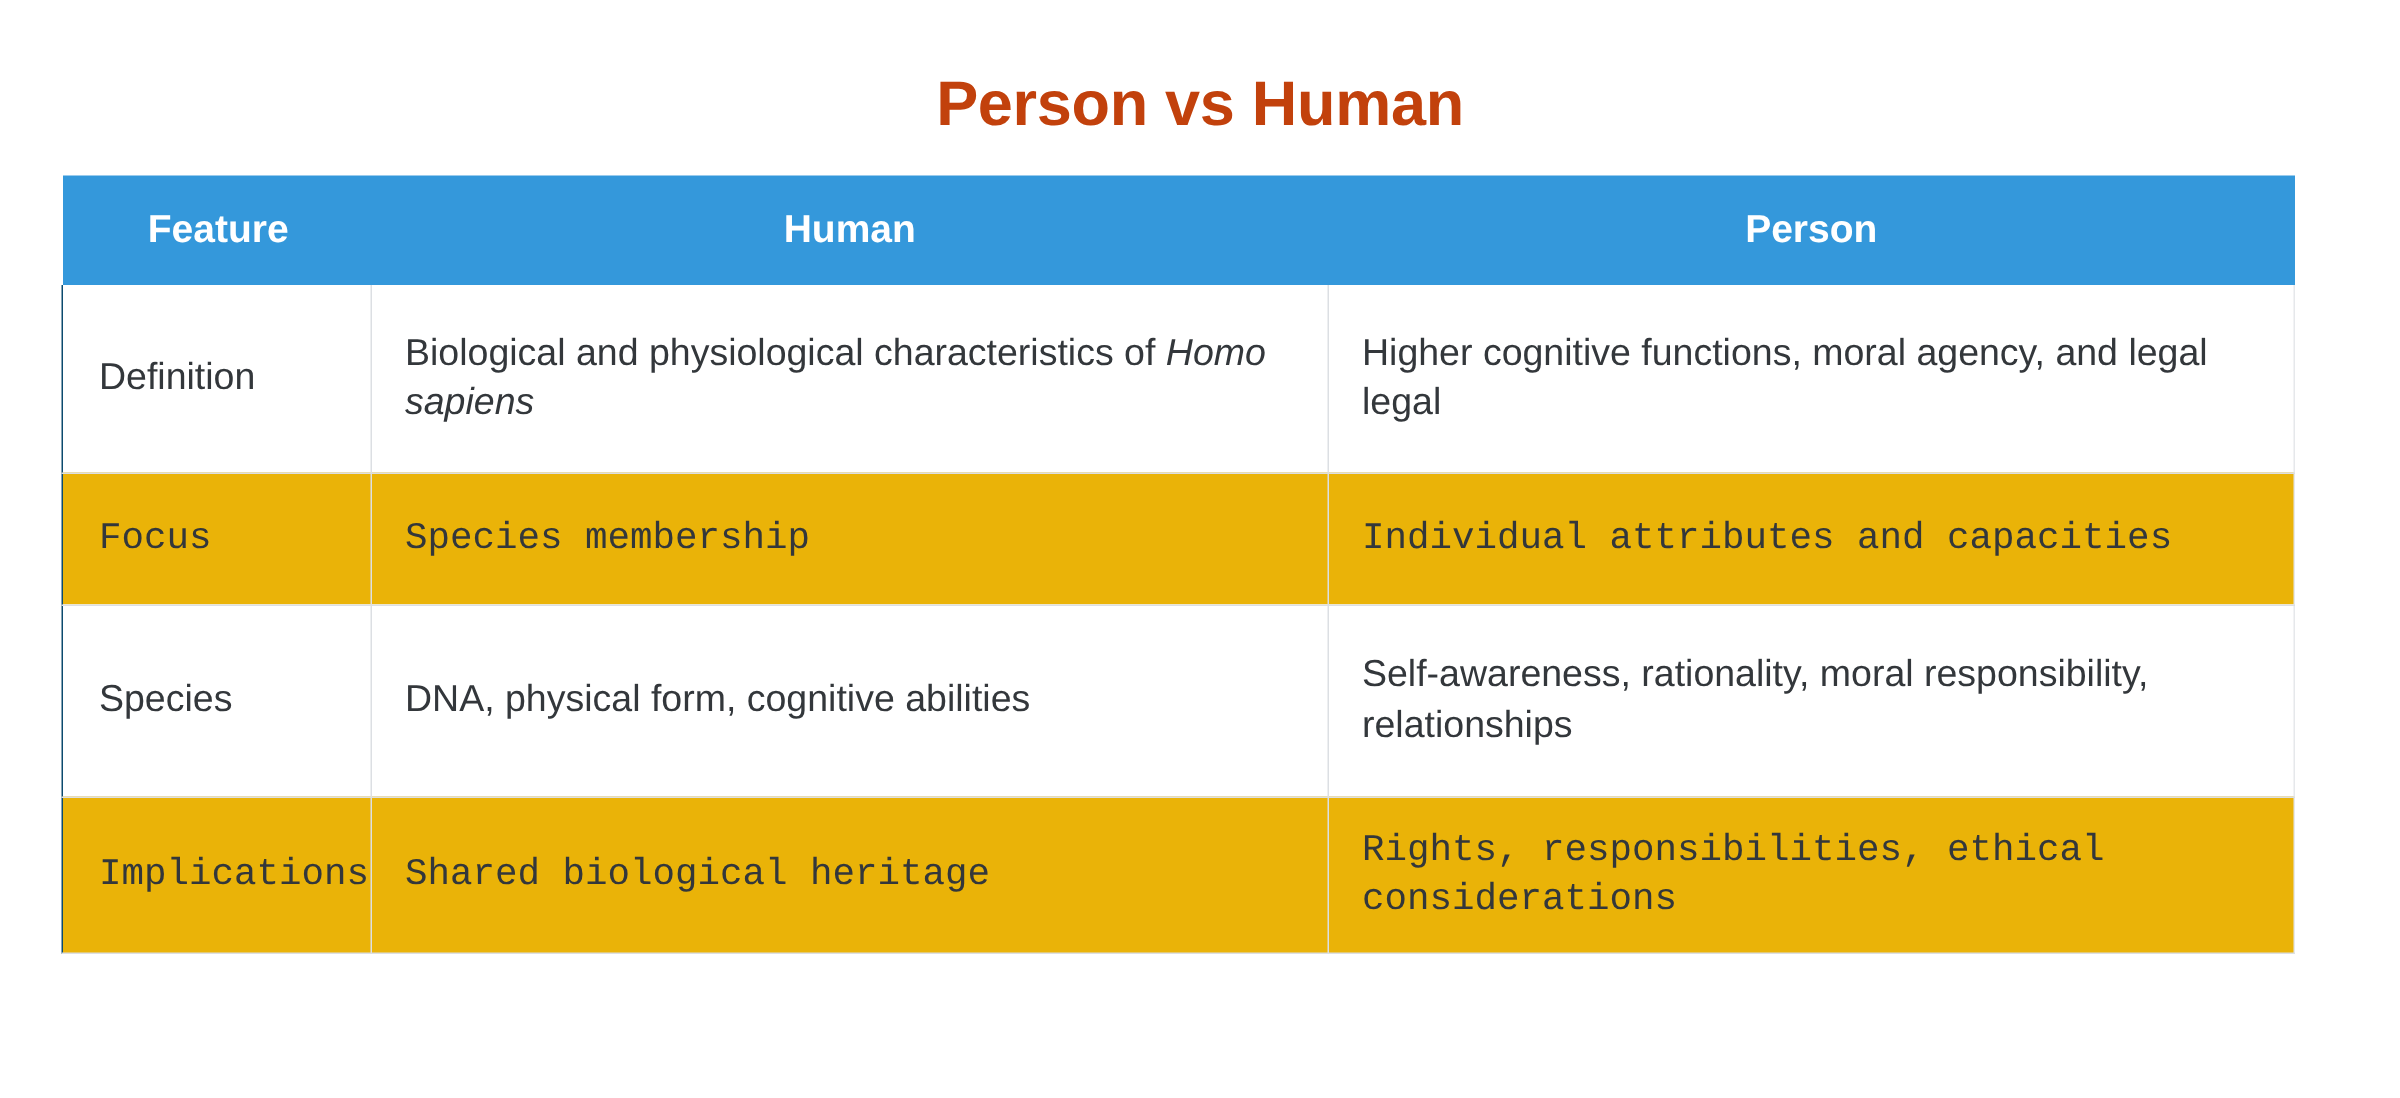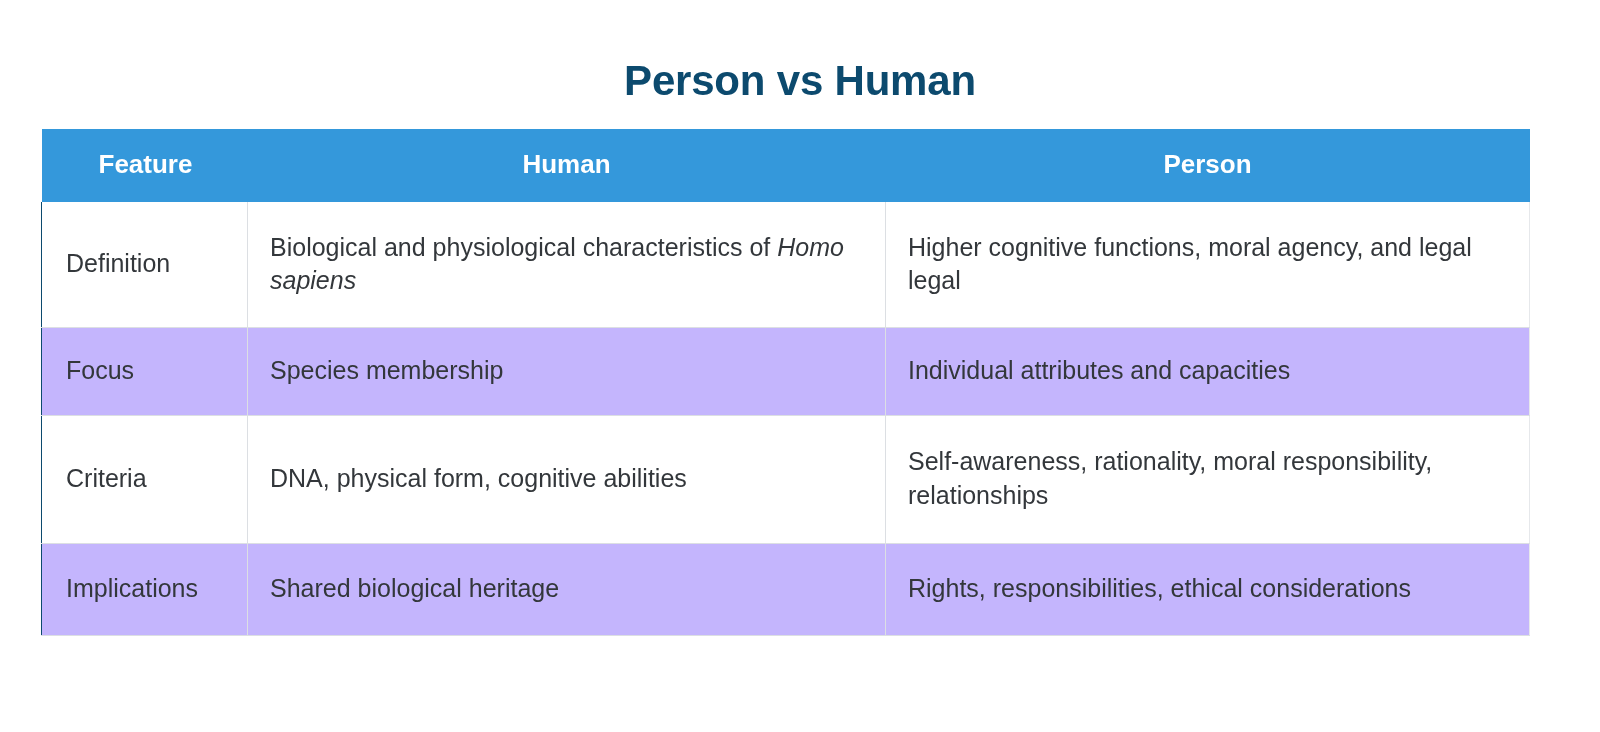--- a/index.html
+++ b/index.html
@@ -21,23 +21,23 @@
     height: 732px;
     box-sizing: border-box;
     position: relative;
     background: #ffffff;
   }
 
   .page-title {
     text-align: center;
     font-size: 42px;
     font-weight: bold;
-    color: #0c4a6e;
+    color: #c2410c;
     letter-spacing: -0.2px;
-    margin: 16px;
+    margin: 4px;
     padding-top: 44px;
     line-height: 1.0;
   }
 
   .table-wrap {
     position: absolute;
     left: 41px;
     top: 113px;
     width: 1488px;
   }
@@ -81,21 +81,21 @@
   }
   table.cmp tbody td.cell-feature {
     padding-left: 24px;
     border-left: 1px solid #0c4a6e;
   }
   table.cmp tbody td.cell-person {
     border-right: 1px solid #e6e8eb;
   }
 
   table.cmp tbody tr.row-odd  td { background: #ffffff; }
-  table.cmp tbody tr.row-even td { background: #c4b5fd; }
+  table.cmp tbody tr.row-even td { background: #eab308; font-family: Liberation Mono, monospace; }
 
   table.cmp tbody tr.r-definition   td { height: 125px; }
   table.cmp tbody tr.r-focus        td { height: 88px;  }
   table.cmp tbody tr.r-criteria     td { height: 128px; }
   table.cmp tbody tr.r-implications td { height: 92px; }
 
   .em-italic { font-style: italic; }
 </style>
 </head>
 <body>
@@ -128,21 +128,21 @@
           <td class="cell-person">Higher cognitive functions, moral agency, and legal legal</td>
         </tr>
 
         <tr class="row-even r-focus">
           <td class="cell-feature">Focus</td>
           <td class="cell-human">Species membership</td>
           <td class="cell-person">Individual attributes and capacities</td>
         </tr>
 
         <tr class="row-odd r-criteria">
-          <td class="cell-feature">Criteria</td>
+          <td class="cell-feature">Species</td>
           <td class="cell-human">DNA, physical form, cognitive abilities</td>
           <td class="cell-person">Self-awareness, rationality, moral responsibility, relationships</td>
         </tr>
 
         <tr class="row-even r-implications">
           <td class="cell-feature">Implications</td>
           <td class="cell-human">Shared biological heritage</td>
           <td class="cell-person">Rights, responsibilities, ethical considerations</td>
         </tr>
 

